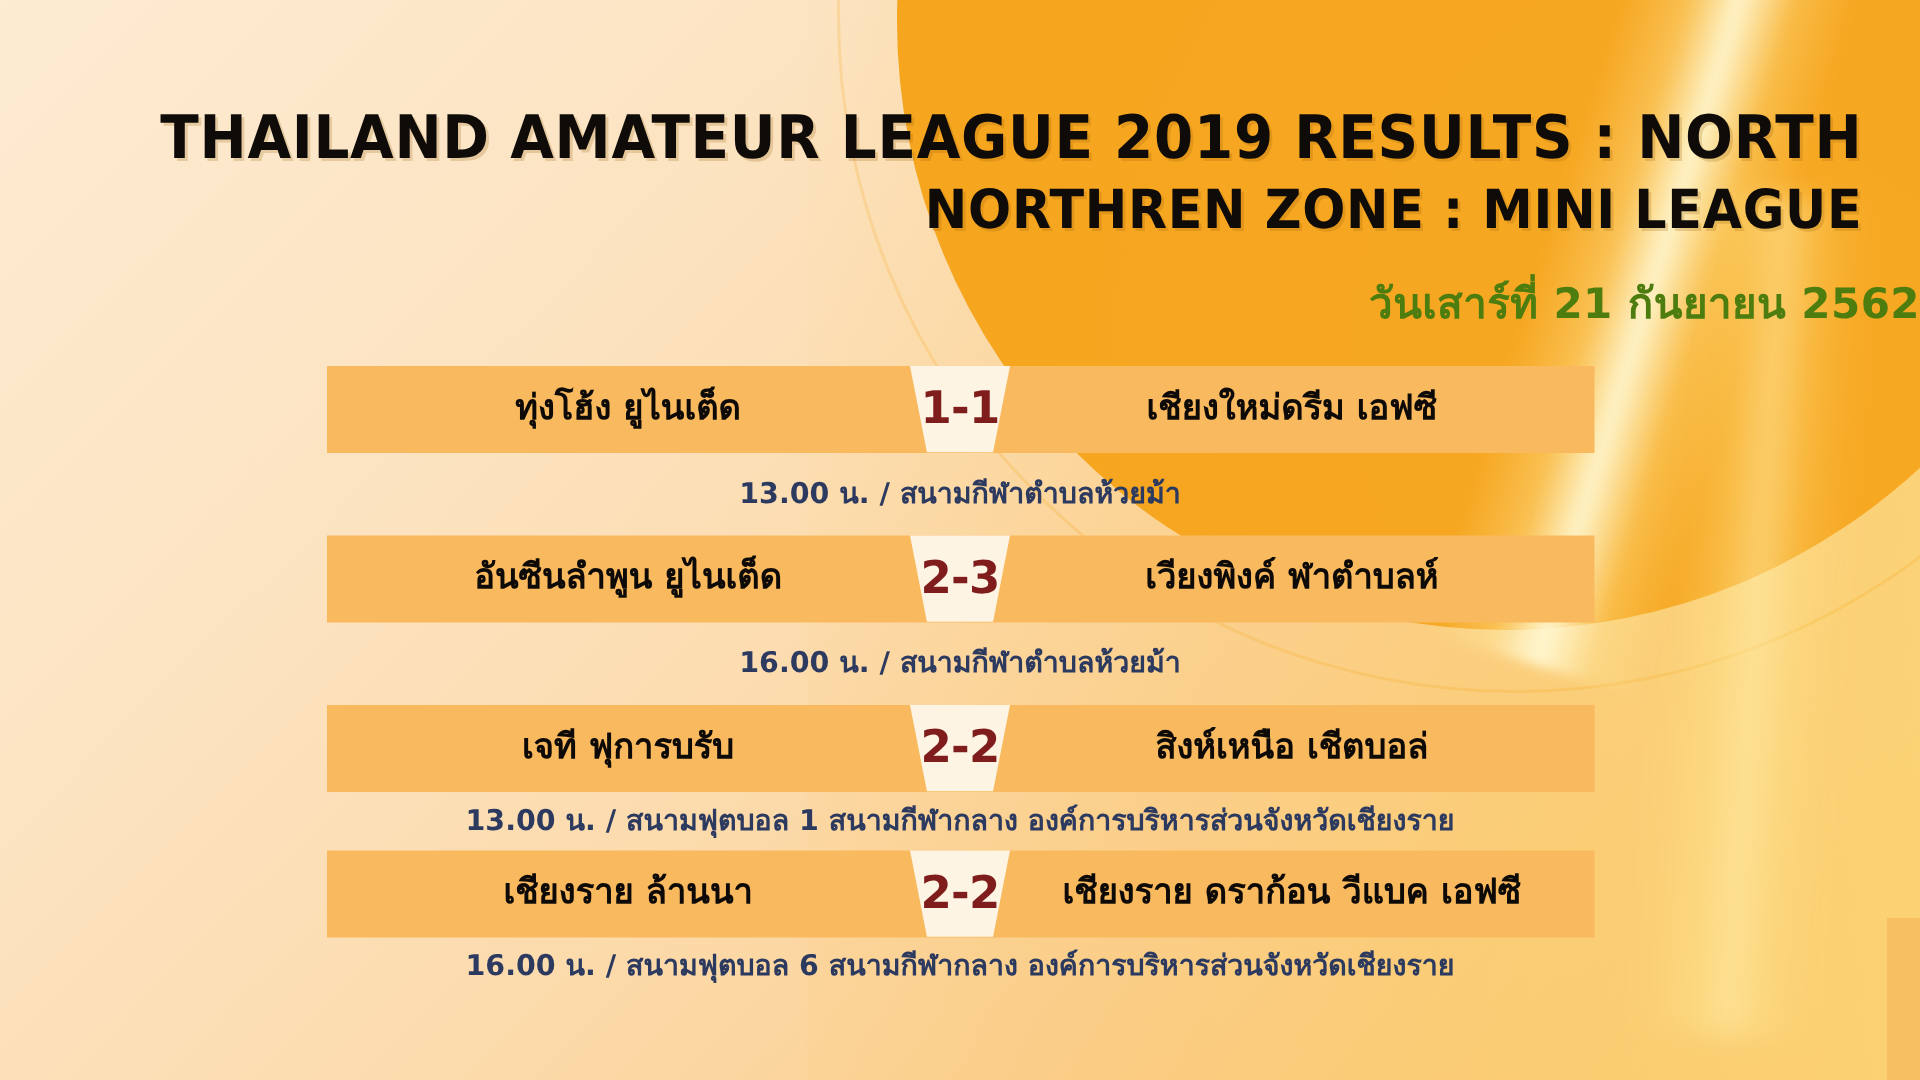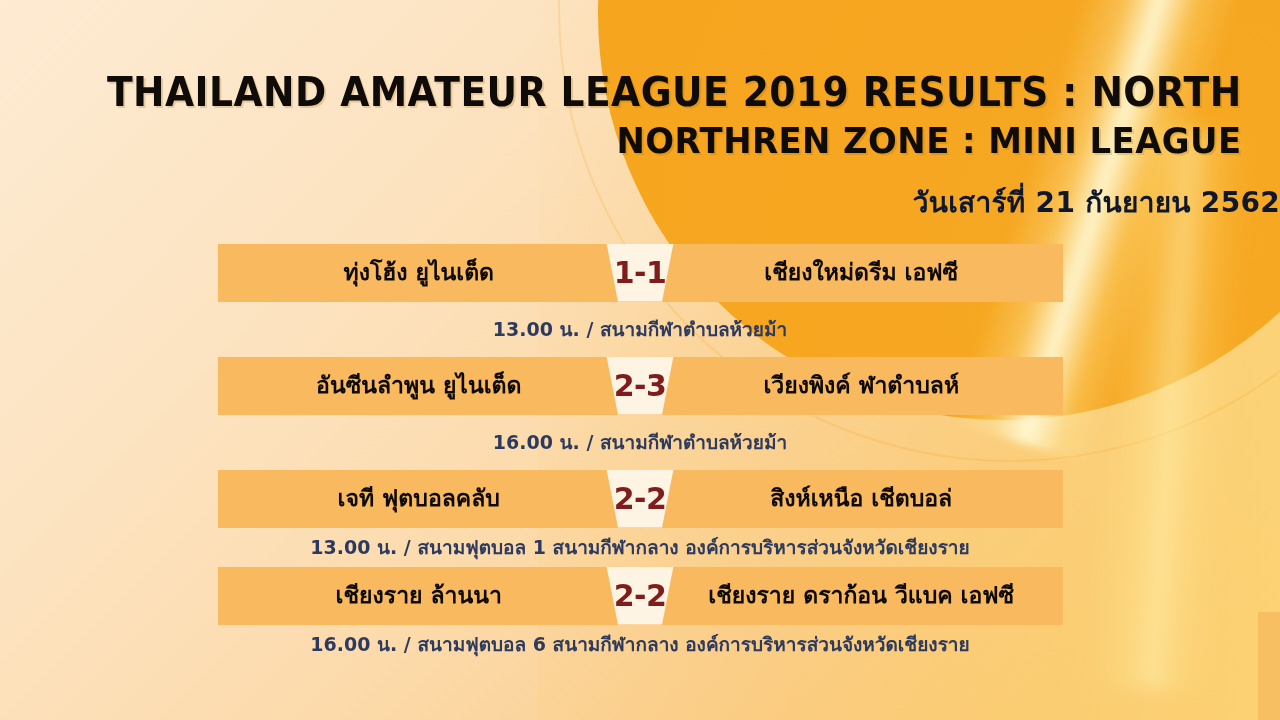--- a/index.html
+++ b/index.html
@@ -114,21 +114,21 @@
     white-space:nowrap;
     transform:scaleX(.94);
   }
   .title-1{ font-size:40px; }
   .title-2{ font-size:36px; margin-top:10px; }
 
   .subtitle{
     margin-top:20px;
     font-size:28px;
     font-weight:bold;
-    color:#0f172a;
+    color:#4d7c0f;
     letter-spacing:.3px;
     white-space:nowrap;
   }
 
   .matches{ margin-top:20px; }
 
   .match{ position:relative; }
 
   
   .row{
@@ -237,21 +237,21 @@
         <div class="team away">เวียงพิงค์ ฬาตำบลห์</div>
       </div>
       <div class="gap-wide"></div>
       <div class="venue">16.00 น. / สนามกีฬาตำบลห้วยม้า</div>
     </div>
 
     <div class="gap-wide"></div>
 
     <div class="match">
       <div class="row">
-        <div class="team home">เจที ฟุตบอลคลับ</div>
+        <div class="team home">เจที ฟุการบรับ</div>
         <div class="score-wrap">
           <div class="score-plate"></div>
           <div class="score-text">2-2</div>
         </div>
         <div class="team away">สิงห์เหนือ เชีตบอล่</div>
       </div>
       <div class="gap-small"></div>
       <div class="venue">13.00 น. / สนามฟุตบอล 1 สนามกีฬากลาง  องค์การบริหารส่วนจังหวัดเชียงราย</div>
     </div>
 

